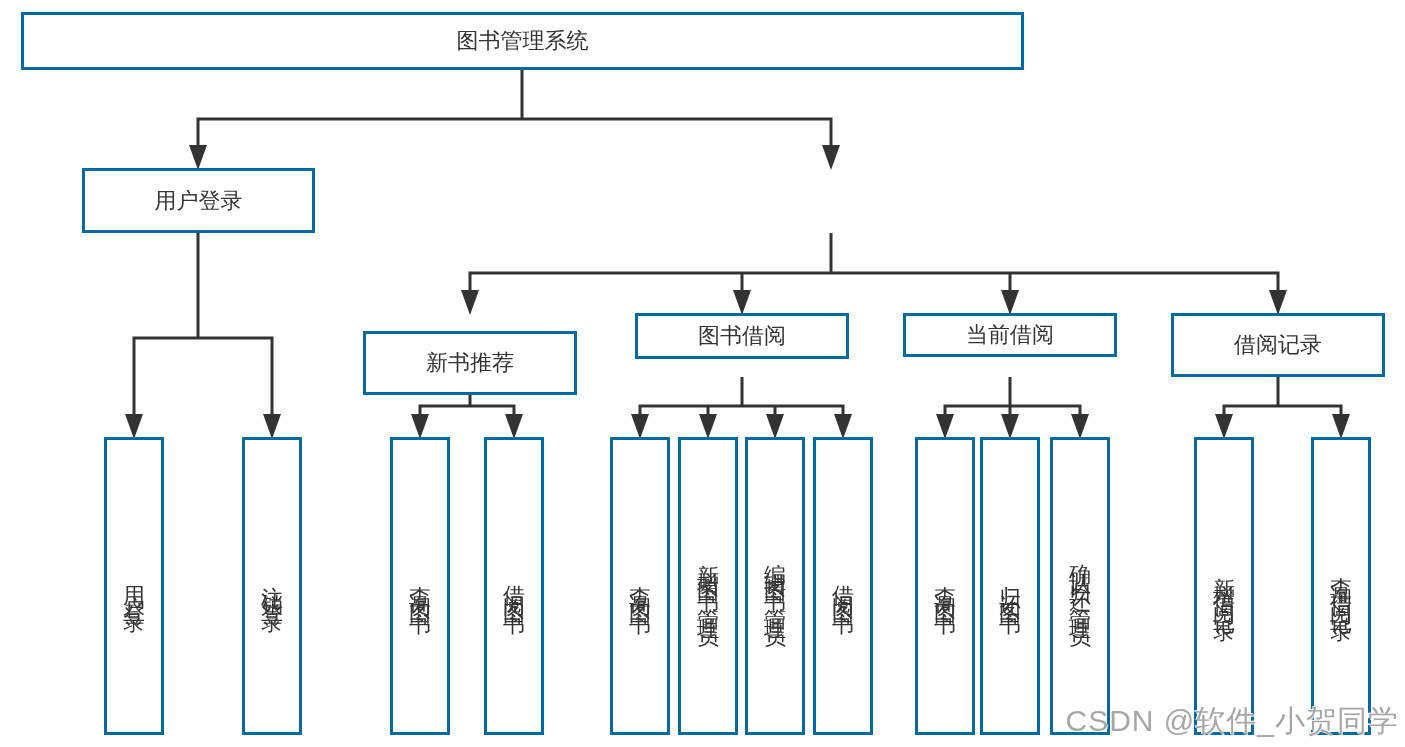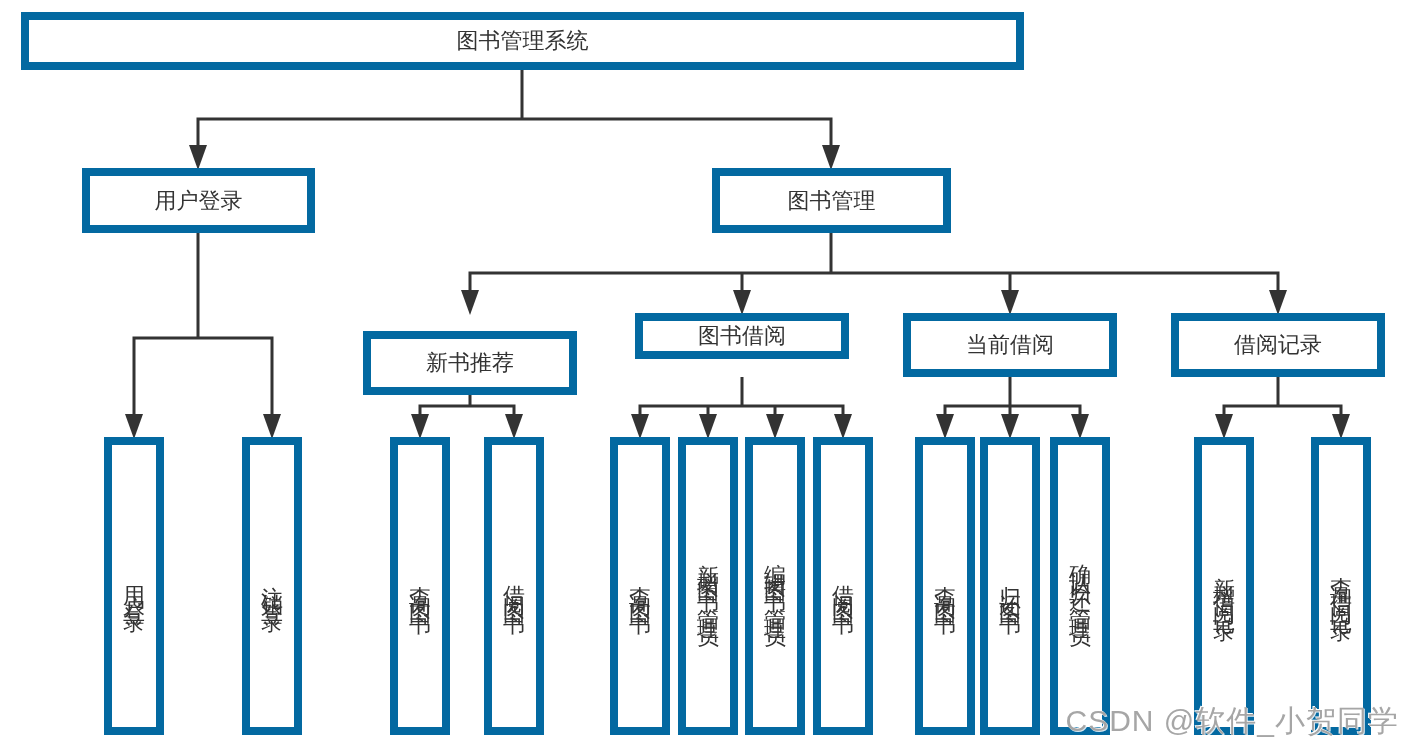--- a/index.html
+++ b/index.html
@@ -8,21 +8,21 @@
     width:1405px;height:747px;
     background:#ffffff;
     overflow:hidden;
     font-family:"Liberation Sans","DejaVu Sans",sans-serif;
   }
   #connectors{position:absolute;left:0;top:0;z-index:1;}
   .box{
     position:absolute;z-index:2;
     box-sizing:border-box;
     background:#ffffff;
-    border:8px solid #0369a1;
+    border:3px solid #0369a1;
     display:flex;align-items:center;justify-content:center;
     color:#333333;
     font-size:22px;
     line-height:1;
     white-space:nowrap;
   }
   .vbox{
     writing-mode:vertical-rl;
     text-orientation:mixed;
     letter-spacing:9px;
@@ -72,25 +72,24 @@
       <polygon points="1001,414 1019,414 1010,439"></polygon>
       <polygon points="1071,414 1089,414 1080,439"></polygon>
       <polygon points="1215,414 1233,414 1224,439"></polygon>
       <polygon points="1332,414 1350,414 1341,439"></polygon>
     </g>
   </svg>
 
   <div class="box" style="left:21px;top:12px;width:1003px;height:58px">图书管理系统</div>
 
   <div class="box" style="left:82px;top:168px;width:233px;height:65px">用户登录</div>
-  <div class="box" style="left:712px;top:168px;width:239px;height:65px">图书管理</div>
 
   <div class="box" style="left:363px;top:331px;width:214px;height:64px">新书推荐</div>
   <div class="box" style="left:635px;top:313px;width:214px;height:46px">图书借阅</div>
-  <div class="box" style="left:903px;top:313px;width:214px;height:64px">当前借阅</div>
+  <div class="box" style="left:903px;top:313px;width:214px;height:44px">当前借阅</div>
   <div class="box" style="left:1171px;top:313px;width:214px;height:64px">借阅记录</div>
 
   <div class="box vbox" style="left:104px;top:437px;width:60px;height:298px">用户登录</div>
   <div class="box vbox" style="left:242px;top:437px;width:60px;height:298px">注销登录</div>
 
   <div class="box vbox" style="left:390px;top:437px;width:60px;height:298px">查询图书</div>
   <div class="box vbox" style="left:484px;top:437px;width:60px;height:298px">借阅图书</div>
 
   <div class="box vbox" style="left:610px;top:437px;width:60px;height:298px">查询图书</div>
   <div class="box vbox" style="left:678px;top:437px;width:60px;height:298px">新增图书（管理员）</div>

